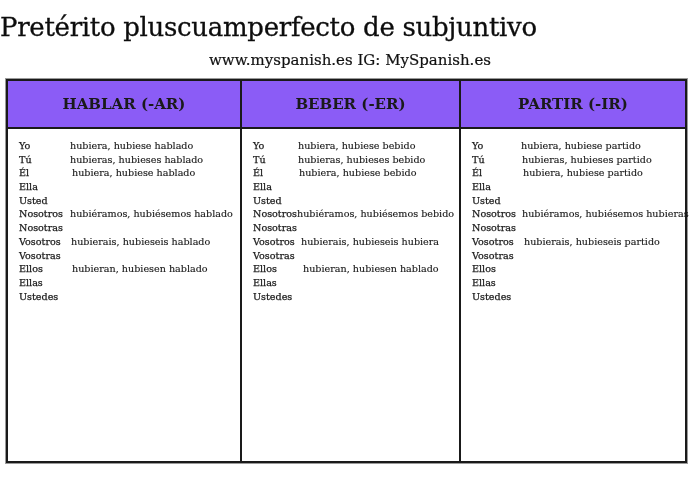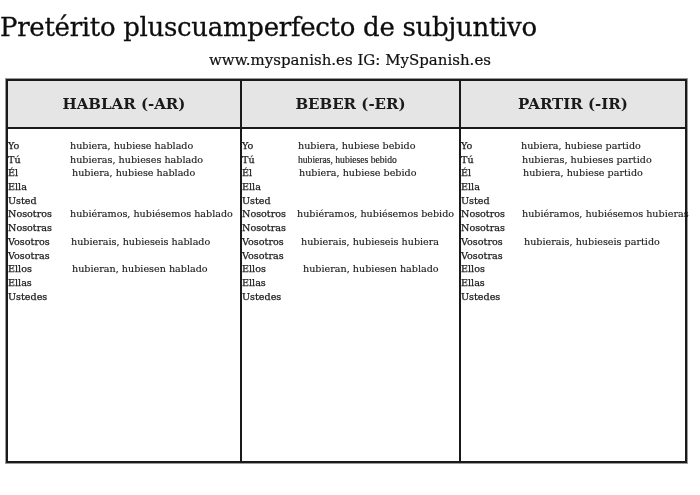--- a/index.html
+++ b/index.html
@@ -53,32 +53,33 @@
       position: relative;
       height: 100%;
       border-right: 2px solid #1a1a1a;
     }
     .col:last-child { border-right: none; }
     .col-1 { width: 234px; }
     .col-2 { width: 219px; text-align: right; }
     .col-3 { flex: 1; }
     .col-head {
       height: 48px;
-      background: #e5e5e5;
+      background: #8b5cf6;
       border-bottom: 2px solid #1a1a1a;
       display: flex;
       align-items: center;
       justify-content: center;
       font-family: "DejaVu Serif", serif;
       font-size: 15px;
       font-weight: bold;
       color: #1a1a1a;
     }
     .col-body {
       padding-top: 10px;
+      padding-left: 11px;
     }
     .row {
       display: flex;
       height: 13.7px;
       line-height: 13.7px;
       font-family: "DejaVu Serif", serif;
       font-size: 9.6px;
       color: #1a1a1a;
       white-space: nowrap;
     }
@@ -144,21 +145,21 @@
   </div>
   <div class="col col-2">
     <div class="col-head">BEBER (-ER)</div>
     <div class="col-body">
         <div class="row">
           <span class="pron">Yo</span>
           <span class="conj" style="position: absolute; left: 56px;">hubiera, hubiese bebido</span>
         </div>
         <div class="row">
           <span class="pron">Tú</span>
-          <span class="conj" style="position: absolute; left: 56px; font-family: Liberation Serif, serif;">hubieras, hubieses bebido</span>
+          <span class="conj" style="position: absolute; left: 56px;">hubieras, hubieses bebido</span>
         </div>
         <div class="row">
           <span class="pron">Él</span>
           <span class="conj" style="position: absolute; left: 57px;">hubiera, hubiese bebido</span>
         </div>
         <div class="row">
           <span class="pron">Ella</span>
         </div>
         <div class="row">
           <span class="pron">Usted</span>

